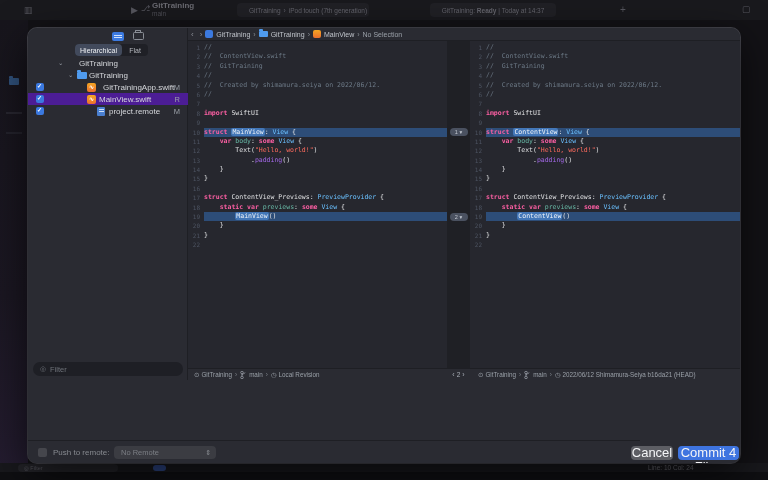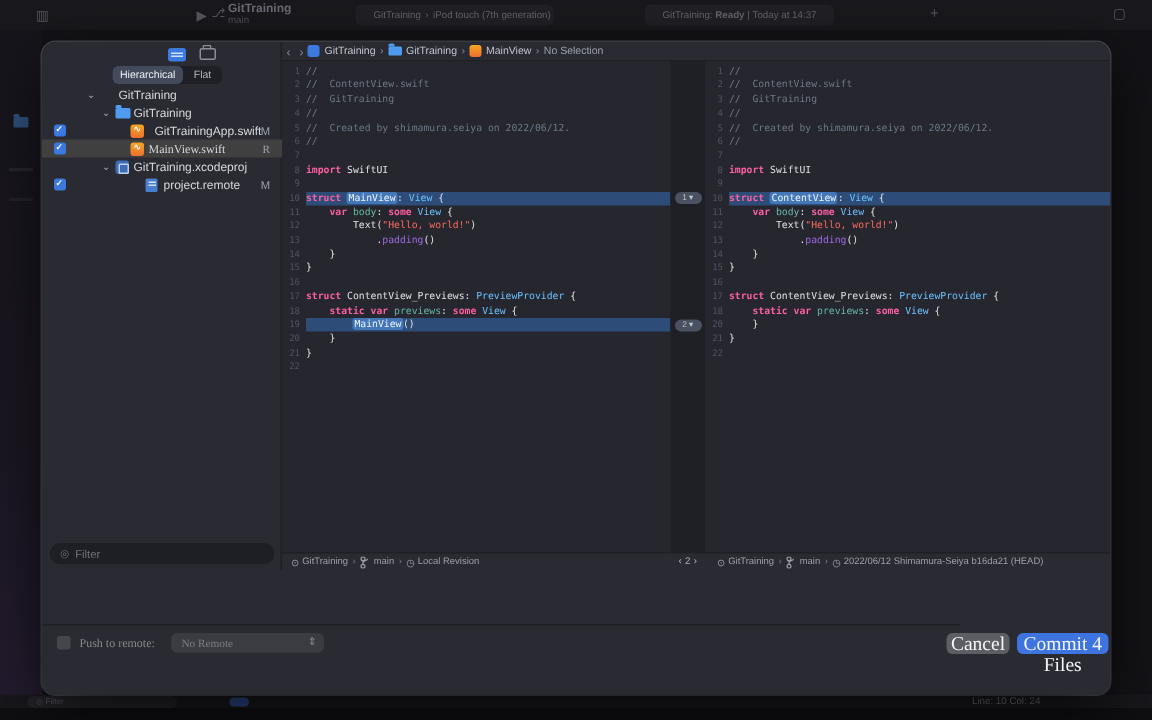--- a/index.html
+++ b/index.html
@@ -35,21 +35,21 @@
   .tabicon-commit { position:absolute; left:84px; top:1px; width:12px; height:9px; border-radius:2px; background:#3c7ae0; }
   .tabicon-commit i { position:absolute; left:2px; width:8px; height:1px; background:#cfe0fa; }
   .tabicon-folder { position:absolute; left:105px; top:1px; width:11px; height:8px; border:1px solid #8a8e96; border-radius:1.5px; }
   .tabicon-folder:before { content:""; position:absolute; left:1px; top:-3px; width:4px; height:2px; border:1px solid #8a8e96; border-bottom:none; border-radius:1px 1px 0 0; }
   .seg { position:absolute; left:47px; top:16px; width:73px; height:12px; background:#1f2026; border-radius:4px; display:flex; font-size:7px; color:#b4b7bd; }
   .seg > div { display:flex; align-items:center; justify-content:center; border-radius:4px; }
   .seg .sel { background:#424a5c; color:#eef0f3; width:47px; }
   .seg .uns { width:26px; }
   #tree { position:absolute; left:0; top:29px; width:160px; }
   .trow { position:relative; height:12px; font-size:8px; color:#d6d8dc; }
-  .trow.selected { background:#404040;font-family:Liberation Serif, serif; }
+  .trow.selected { background:#4c1d95; }
   .trow .chk { position:absolute; left:8px; top:2px; width:8px; height:8px; border-radius:2px; background:#3b79e0; }
   .trow .chk:after { content:"✓"; position:absolute; left:1px; top:-1.5px; font-size:6px; color:#fff; font-weight:bold; }
   .trow .chev { position:absolute; top:1.5px; font-size:6.5px; color:#9ba0a8; }
   .trow .ticon { position:absolute; top:1.5px; }
   .trow .lbl { position:absolute; top:1.5px; white-space:nowrap; }
   .trow .st { position:absolute; right:8px; top:1.5px; font-size:7.5px; color:#9aa0a8; }
   .icon-repo { width:9px; height:9px; font-size:8px; color:#c4c8ce; line-height:9px; }
   .icon-folder { width:10px; height:7px; margin-top:1.5px; background:#4f9bef; border-radius:1px; position:relative; }
   .icon-folder:before { content:""; position:absolute; left:0; top:-2px; width:4px; height:2px; background:#4f9bef; border-radius:1px 1px 0 0; }
   .icon-swift { width:9px; height:9px; border-radius:2px; background:linear-gradient(180deg,#f5a623,#ec6f2d); color:#fff; font-size:6px; line-height:9px; text-align:center; font-weight:bold; }
@@ -90,21 +90,21 @@
   #footer-nav { left:419px; width:23px; justify-content:center; color:#aab0b8; font-size:7px; }
   #footer-nav .n { margin:0 2px; font-size:6.5px; }
   #footer-right { left:442px; width:270px; padding-left:8px; }
   .fsep { margin:0 3px; color:#7e838b; }
   .fic2 { margin-right:2px; font-size:6.5px; color:#9aa0a8; }
   .bsvg { vertical-align:-1px; margin-right:2px; }
 
   
   #commit-area { position:absolute; left:0; top:352px; width:712px; height:60px; background:#1d1e23; border-top:1px solid #17181c; }
   #commit-msg { padding:5px 8px; font-size:8px; color:#e8e9ec; }
-  #bottombar { position:absolute; left:0; top:388px; width:612px; height:23px; background:#2a2b32; border-top:1px solid #1e1f24;font-family:Liberation Serif, serif; }
+  #bottombar { position:absolute; left:0; top:412px; width:612px; height:23px; background:#2a2b32; border-top:1px solid #1e1f24; }
   #push-check { position:absolute; left:10px; top:7px; width:9px; height:9px; border-radius:2px; background:#45464c; }
   #push-label { position:absolute; left:25px; top:7px; font-size:8px; color:#86898f; }
   #remote-popup { position:absolute; left:86px; top:5px; width:102px; height:13px; background:#3b3c42; border-radius:4px; color:#7c7f85; font-size:7.5px; line-height:13px; padding-left:7px; }
   #remote-popup .arr { position:absolute; right:5px; top:0; font-size:7px; color:#8b8e94; }
   .btn { position:absolute; top:5px; height:14px; border-radius:4px; font-size:13px; color:#f4f5f7; text-align:center; line-height:14px; }
   #btn-cancel { left:603px; width:42px; background:#5d5e64; }
   #btn-commit { left:650px; width:61px; background:#3e74e0; }
 </style>
 </head>
 <body>
@@ -175,25 +175,20 @@
             <span class="chk"></span>
             <span class="ticon icon-swift" style="left: 59px;">∿</span>
             <span class="lbl" style="left: 75px;">GitTrainingApp.swift</span>
             <span class="st">M</span>
           </div>
           <div class="trow selected">
             <span class="chk"></span>
             <span class="ticon icon-swift" style="left: 59px;">∿</span>
             <span class="lbl" style="left: 71px;">MainView.swift</span>
             <span class="st">R</span>
-          </div>
-          <div class="trow">
-            <span class="chev" style="left: 40px;">⌄</span>
-            <span class="ticon icon-xcproj" style="left: 49px;"></span>
-            <span class="lbl" style="left: 61px;">GitTraining.xcodeproj</span>
           </div>
           <div class="trow">
             <span class="chk"></span>
             <span class="ticon icon-file" style="left: 69px;"></span>
             <span class="lbl" style="left: 81px;">project.remote</span>
             <span class="st">M</span>
           </div>
         </div>
       <div id="side-filter">
         <span class="fic">◎</span>
@@ -377,20 +372,24 @@
               <span class="lc"></span>
             </div>
             <div class="code-line">
               <span class="ln">17</span>
               <span class="lc"><span class="k">struct</span><span class="p"> ContentView_Previews: </span><span class="t">PreviewProvider</span><span class="p"> {</span></span>
             </div>
             <div class="code-line">
               <span class="ln">18</span>
               <span class="lc"><span class="p">    </span><span class="k">static</span><span class="p"> </span><span class="k">var</span><span class="p"> </span><span class="m">previews</span><span class="p">: </span><span class="k">some</span><span class="p"> </span><span class="t">View</span><span class="p"> {</span></span>
             </div>
+            <div class="code-line hl">
+              <span class="ln">19</span>
+              <span class="lc"><span class="p">        </span><span class="x">ContentView</span><span class="p">()</span></span>
+            </div>
             <div class="code-line">
               <span class="ln">20</span>
               <span class="lc"><span class="p">    }</span></span>
             </div>
             <div class="code-line">
               <span class="ln">21</span>
               <span class="lc"><span class="p">}</span></span>
             </div>
             <div class="code-line">
               <span class="ln">22</span>

